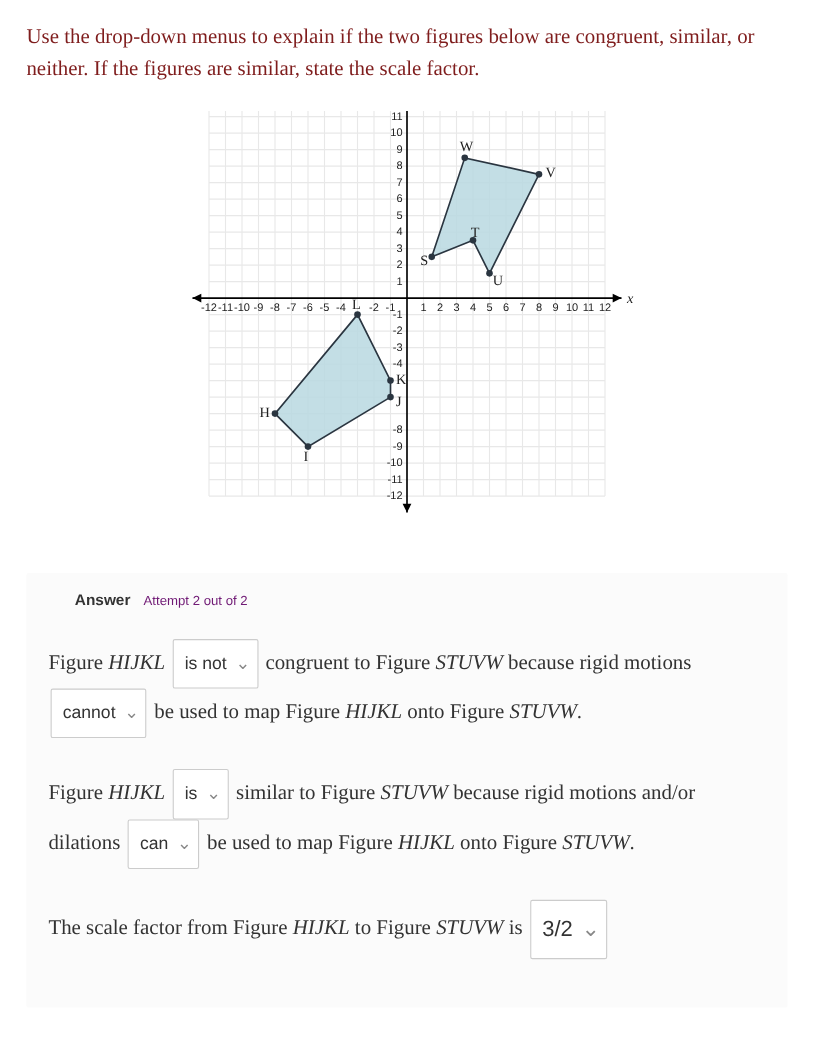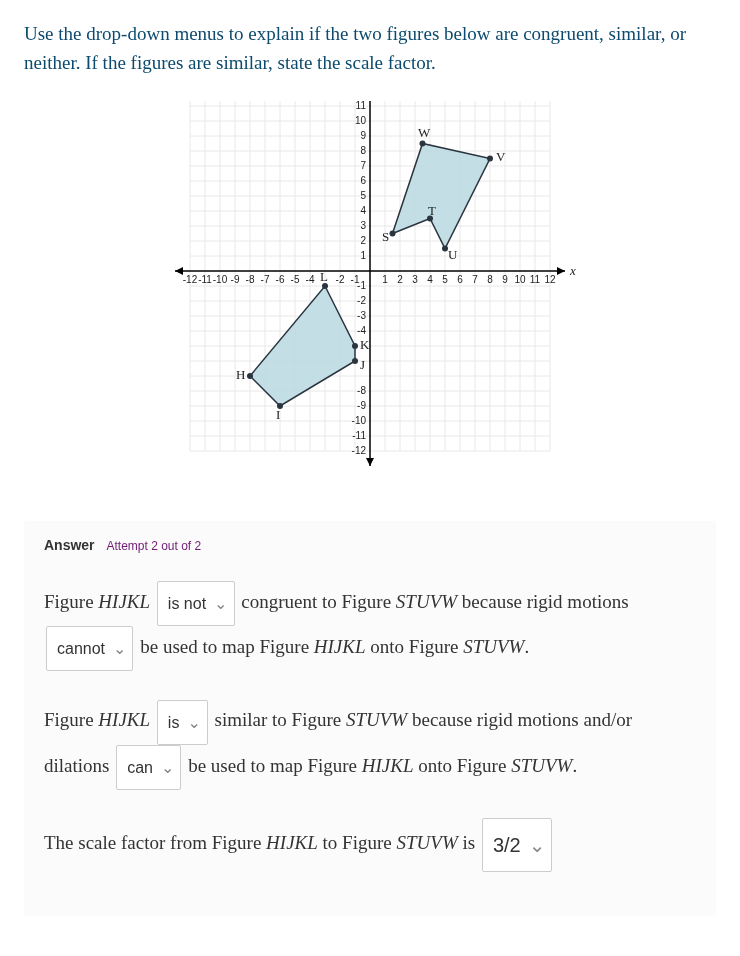--- a/index.html
+++ b/index.html
@@ -8,40 +8,41 @@
     font-family: Georgia, 'Times New Roman', serif;
     color: #333;
     background: #fff;
     width: 740px;
     box-sizing: border-box;
   }
   .question {
     font-size: 19px;
     line-height: 1.5;
     margin-bottom: 24px;
-    color: #0c4a6e;
+    color: #7f1d1d;
   }
   .graph-container {
     display: flex;
     justify-content: center;
     margin: 20px 0 40px 0;
   }
   .answer-section {
     background: #fbfbfb;
     padding: 16px 20px;
     border-radius: 2px;
   }
   .answer-header {
     font-family: -apple-system, Helvetica, Arial, sans-serif;
     font-size: 14px;
     margin-bottom: 28px;
   }
   .answer-header .label {
     font-weight: bold;
     color: #333;
+    margin-left: 24px;
   }
   .answer-header .attempt {
     color: #701a75;
     font-size: 12px;
     margin-left: 8px;
   }
   .sentence {
     font-size: 19px;
     line-height: 2.2;
     margin-bottom: 28px;

